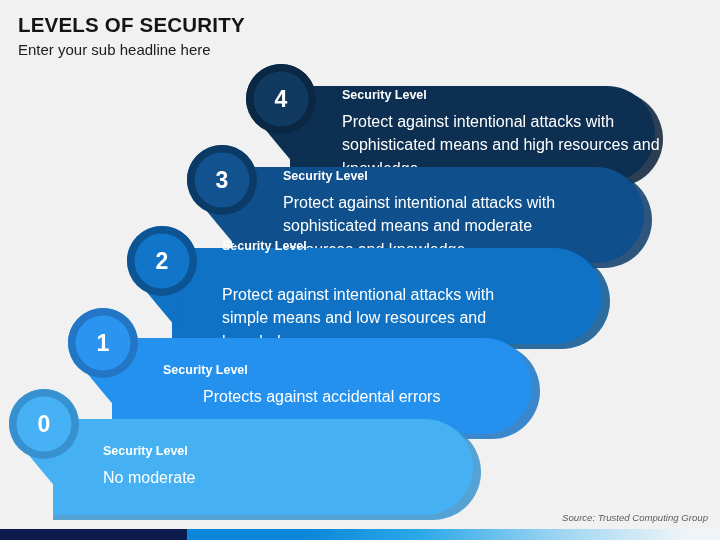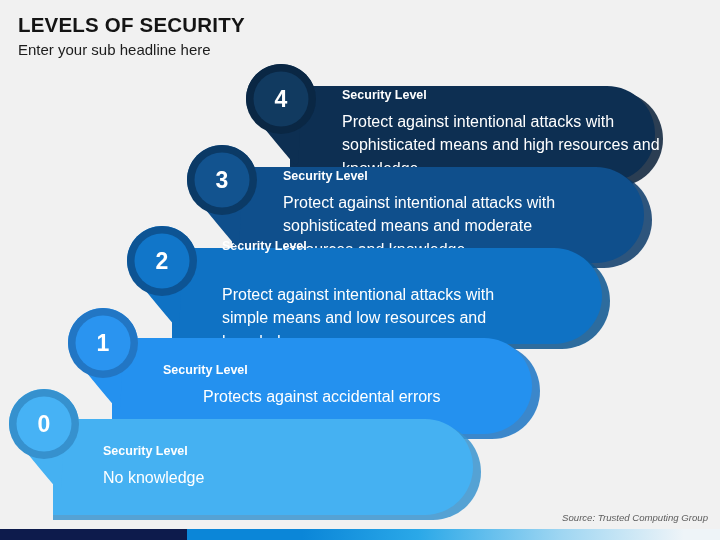--- a/index.html
+++ b/index.html
@@ -220,21 +220,21 @@
         <circle cx="35" cy="35" r="35" fill="#2276c4"></circle>
         <circle cx="35" cy="35" r="27.5" fill="#2a94f0"></circle>
       </svg>
       <div class="level-pin-number">1</div>
     </div>
     <div class="level-row" style="left: 0px; top: 419px; width: 720px; z-index: 14;">
       <div class="level-bar-shadow" style="left: 53px; width: 428px; background: rgb(58, 148, 207);"></div>
       <div class="level-bar" style="left: 53px; width: 420px; background: rgb(69, 177, 242);"></div>
       <div class="level-text" style="left: 103px; width: 338px;">
         <div class="level-heading">Security Level</div>
-        <div class="level-desc" style="max-width: 318px;">No knowledge</div>
+        <div class="level-desc" style="max-width: 318px;">No moderate</div>
       </div>
     </div>
     <div class="level-pin" style="left: 9px; top: 389px; z-index: 34;">
       <svg width="76" height="104" viewBox="0 0 76 104">
         <path d="M35 0 C54.3 0 70 15.7 70 35 C70 47.5 63.4 58.5 53.5 64.7 C53.5 64.7 53.2 88 52.6 96.5 C52.3 100.6 50.0 102 47.6 99.3 C40.0 90.6 22.0 69.0 16.5 62.0 C6.5 55.5 0 46.0 0 35 C0 15.7 15.7 0 35 0 Z" fill="#45b1f2"></path>
         <circle cx="35" cy="35" r="35" fill="#3691ce"></circle>
         <circle cx="35" cy="35" r="27.5" fill="#46b2f5"></circle>
       </svg>
       <div class="level-pin-number">0</div>
     </div>

